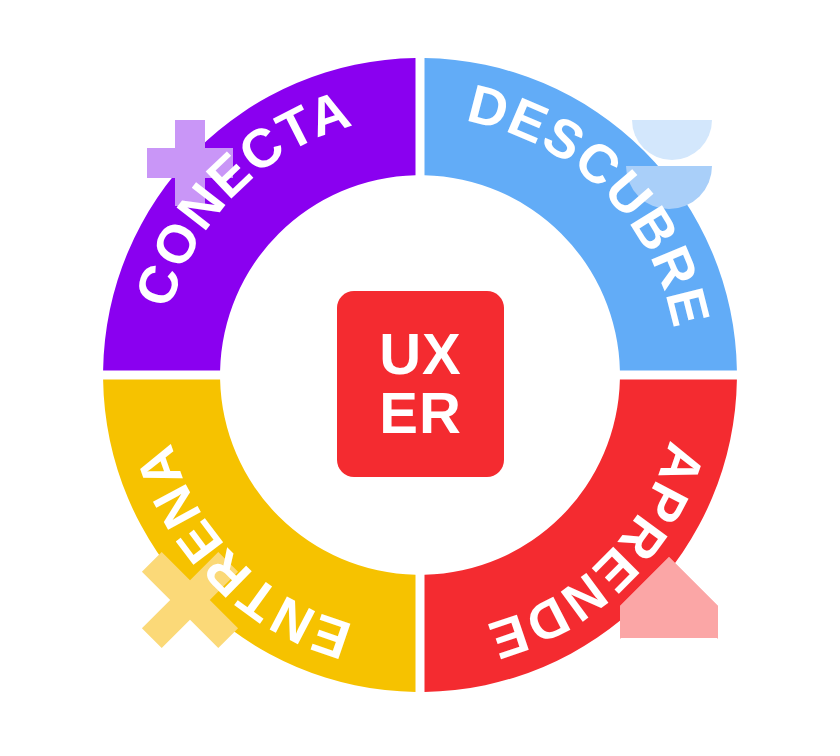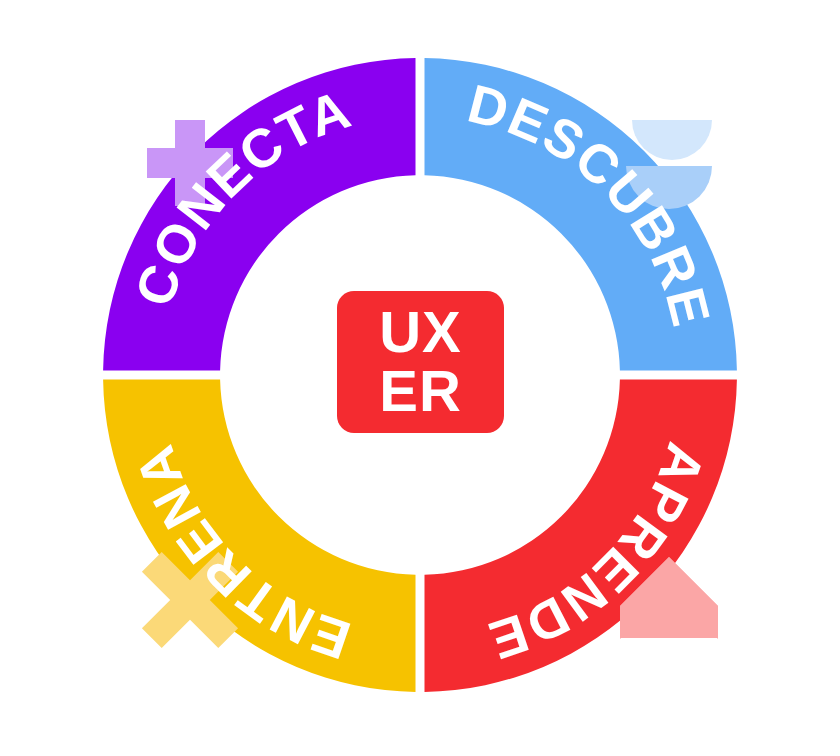--- a/index.html
+++ b/index.html
@@ -34,21 +34,21 @@
     font-size: 54px;
     letter-spacing: 1.5px;
     fill: #ffffff;
   }
   
   #center-logo {
     position: absolute;
     left: 337px;
     top: 291px;
     width: 167px;
-    height: 142px;
+    height: 186px;
     border-radius: 17px;
     background: #F42B30;
     display: flex;
     flex-direction: column;
     align-items: center;
     justify-content: center;
   }
   #center-logo .logo-line {
     color: #ffffff;
     font-family: "Liberation Sans", sans-serif;

